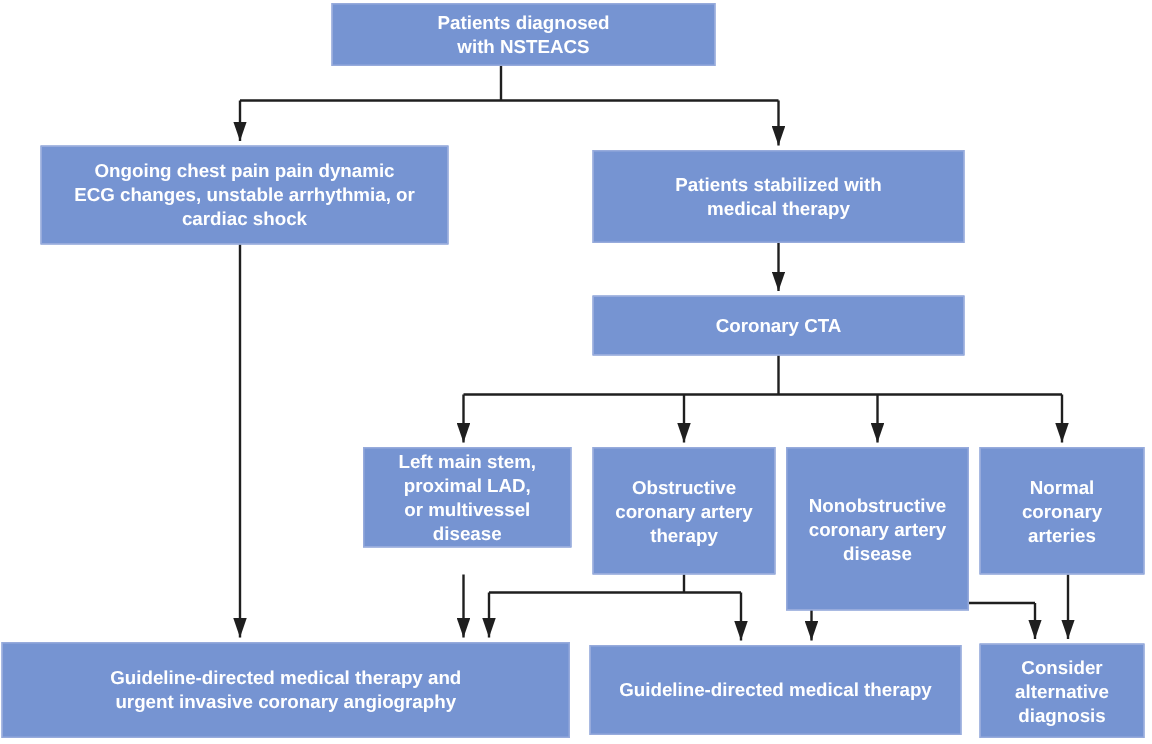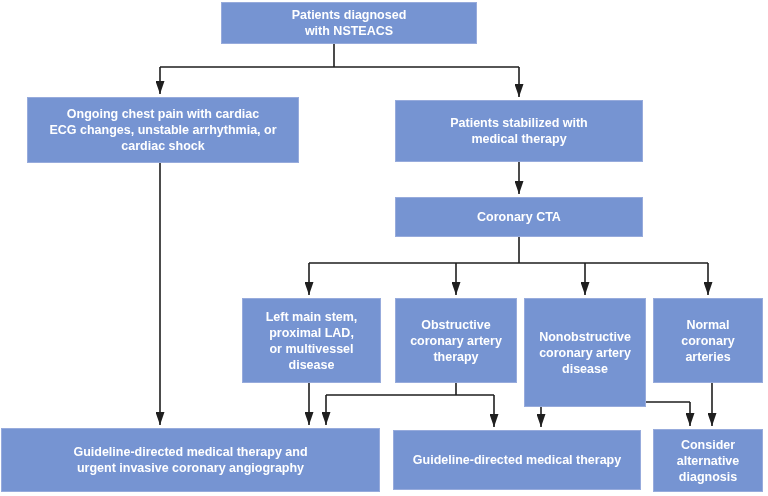--- a/index.html
+++ b/index.html
@@ -35,21 +35,21 @@
     align-items: center;
     justify-content: center;
     white-space: pre-line;
     padding: 2px 4px;
   }
   
   .n-diagnosed      { left: 221px; top: 2px;   width: 256px; height: 42px; }
   .n-ongoing        { left: 27px;  top: 97px;  width: 272px; height: 66px; }
   .n-stabilized     { left: 395px; top: 100px; width: 248px; height: 62px; }
   .n-cta            { left: 395px; top: 197px; width: 248px; height: 40px; }
-  .n-left-main      { left: 242px; top: 298px; width: 139px; height: 85px; }
+  .n-left-main      { left: 242px; top: 298px; width: 139px; height: 67px; }
   .n-obstructive    { left: 395px; top: 298px; width: 122px; height: 85px; }
   .n-nonobstructive { left: 524px; top: 298px; width: 122px; height: 109px; }
   .n-normal         { left: 653px; top: 298px; width: 110px; height: 85px; }
   .n-gdmt-angio     { left: 1px;   top: 428px; width: 379px; height: 64px; }
   .n-gdmt           { left: 393px; top: 430px; width: 248px; height: 60px; }
   .n-alternative    { left: 653px; top: 429px; width: 110px; height: 63px; text-align: center; }
 </style>
 </head>
 <body>
 
@@ -79,21 +79,21 @@
     <path d="M326,395 V425" fill="none" stroke="#1f1f1f" stroke-width="1.6" marker-end="url(#ah)"></path>
     <path d="M494,395 V427" fill="none" stroke="#1f1f1f" stroke-width="1.6" marker-end="url(#ah)"></path>
     <path d="M541,402 V427" fill="none" stroke="#1f1f1f" stroke-width="1.6" marker-end="url(#ah)"></path>
     <path d="M690,402 V426" fill="none" stroke="#1f1f1f" stroke-width="1.6" marker-end="url(#ah)"></path>
     <path d="M712,383 V426" fill="none" stroke="#1f1f1f" stroke-width="1.6" marker-end="url(#ah)"></path>
   </svg>
 
   <div class="node n-diagnosed">Patients diagnosed
 with NSTEACS</div>
 
-  <div class="node n-ongoing">Ongoing chest pain with cardiac
+  <div class="node n-ongoing">Ongoing chest pain pain dynamic
 ECG changes, unstable arrhythmia, or
 cardiac shock</div>
 
   <div class="node n-cta">Coronary CTA</div>
 
   <div class="node n-stabilized">Patients stabilized with
 medical therapy</div>
 
   <div class="node n-left-main">Left main stem,
 proximal LAD,

